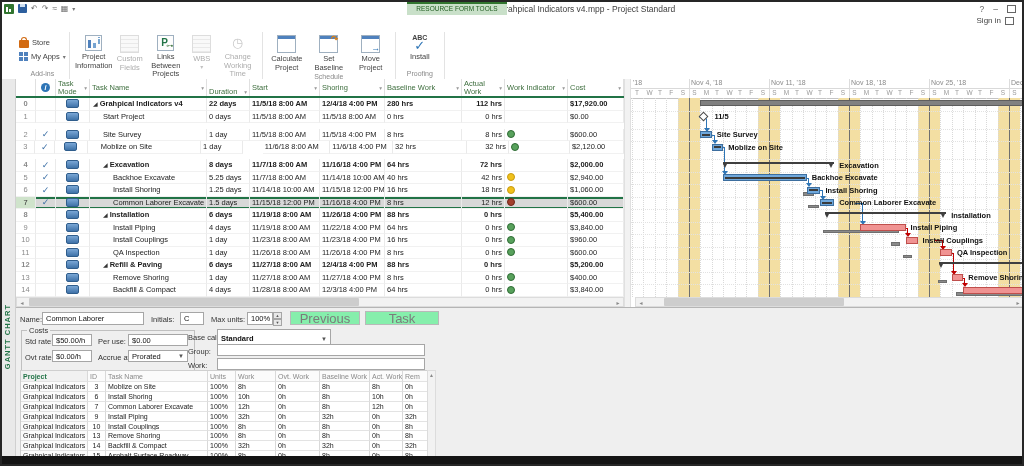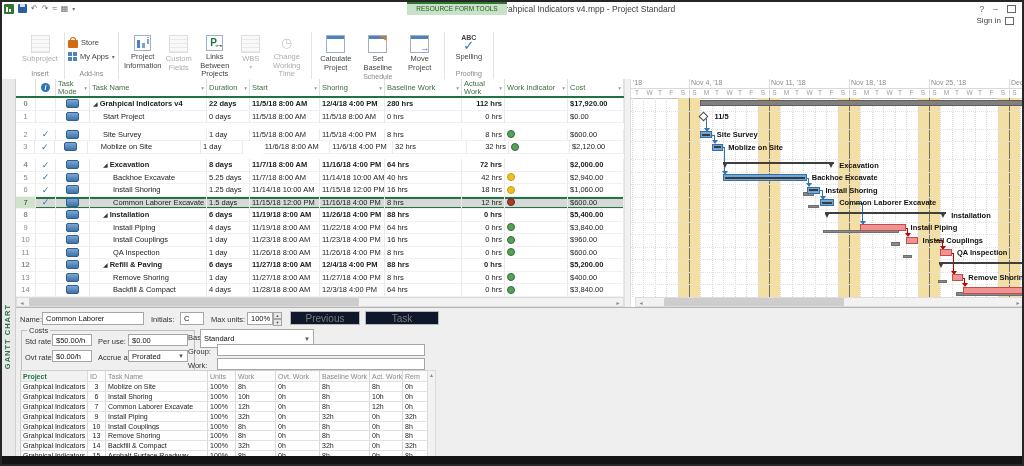--- a/index.html
+++ b/index.html
@@ -104,21 +104,21 @@
   #tier2{position:absolute;left:0;top:9px;right:0;height:10px;border-bottom:1px solid #c4c4c4;}
   .wk-label{position:absolute;top:0;font-size:7px;color:#8a8a8a;white-space:nowrap;}
   .day-letter{position:absolute;top:1px;font-size:6.5px;color:#9a9a9a;}
   #chart{position:absolute;left:0;top:19px;right:0;height:199px;}
   .gbar-label{position:absolute;font-size:7.5px;font-weight:bold;color:#111;white-space:nowrap;}
   
   #form-area{left:14px;top:305px;width:1008px;height:153px;background:#efefef;border-top:1px solid #b5b5b5;box-sizing:border-box;}
   .flabel{position:absolute;font-size:7.5px;color:#333;white-space:nowrap;}
   .finput{position:absolute;background:#fff;border:1px solid #a6a6a6;font-size:7.5px;color:#111;
           box-sizing:border-box;display:flex;align-items:center;padding:0 3px;white-space:nowrap;overflow:hidden;}
-  .fbtn{position:absolute;background:#0f172a;border:1px solid #b9b9b9;color:#7b7b7b;font-size:10px;
+  .fbtn{position:absolute;background:#86efac;border:1px solid #b9b9b9;color:#7b7b7b;font-size:13px;
         display:flex;align-items:center;justify-content:center;box-sizing:border-box;}
   .fgroup{position:absolute;border:1px solid #c0c0c0;}
   .fgroup-legend{position:absolute;font-size:7.5px;color:#333;background:#efefef;padding:0 2px;}
   .spin{position:absolute;width:9px;display:flex;flex-direction:column;}
   .spin div{flex:1;border:1px solid #a6a6a6;background:#e8e8e8;font-size:4px;color:#555;text-align:center;line-height:5px;}
   .dd-arrow{margin-left:auto;font-size:6px;color:#555;}
   
   #agrid{position:absolute;left:18px;top:368px;background:#fff;border:1px solid #cfcfcf;}
   .agrow{display:flex;}
   .agcell{box-sizing:border-box;border-right:1px solid #d9d9d9;border-bottom:1px solid #e3e3e3;
@@ -153,29 +153,20 @@
   <div class="abs" id="signin">
     <span>Sign in</span>
     <span class="win-sq"></span>
   </div>
   <div class="abs" id="ctx-band">RESOURCE FORM TOOLS</div>
 
 
   <div class="abs" id="ribbon">
     <div class="rgroup">
       <div class="rbody">
-        <div class="rbtn-lg dis">
-          <span class="ic18 ic-grid"></span>
-          <span>Subproject</span>
-        </div>
-      </div>
-      <div class="glabel">Insert</div>
-    </div>
-    <div class="rgroup">
-      <div class="rbody">
         <div class="rcol">
           <div class="rbtn-sm">
             <span class="bag"></span>
             <span>Store</span>
           </div>
           <div class="rbtn-sm">
             <span class="apps">
                 <i></i>
                 <i></i>
                 <i></i>
@@ -240,21 +231,21 @@
       </div>
       <div class="glabel">Schedule</div>
     </div>
     <div class="rgroup">
       <div class="rbody">
         <div class="rbtn-lg">
           <span class="ic18">
             <div class="ic-abc">ABC</div>
             <div class="ic-check">✓</div>
           </span>
-          <span>Spelling</span>
+          <span>Install</span>
         </div>
       </div>
       <div class="glabel">Proofing</div>
     </div>
   </div>
 
   <div class="abs" id="left-strip">
     <div class="vlabel" style="top:225px;">GANTT CHART</div>
     <div class="vlabel" style="top:378px;">RESOURCE FORM</div>
   </div>
@@ -265,21 +256,21 @@
         <div class="info-badge">i</div>
       </div>
       <div class="hcell" style="width: 34px;">
         <span>Task Mode</span>
         <span style="font-size: 5.5px; color: rgb(153, 153, 153);">▾</span>
       </div>
       <div class="hcell" style="width: 117px;">
         <span>Task Name</span>
         <span style="font-size: 5.5px; color: rgb(153, 153, 153);">▾</span>
       </div>
-      <div class="hcell" style="width: 43px;">
+      <div class="hcell" style="width: 43px; align-items: flex-end;">
         <span>Duration</span>
         <span style="font-size: 5.5px; color: rgb(153, 153, 153);">▾</span>
       </div>
       <div class="hcell" style="width: 70px;">
         <span>Start</span>
         <span style="font-size: 5.5px; color: rgb(153, 153, 153);">▾</span>
       </div>
       <div class="hcell" style="width: 65px;">
         <span>Shoring</span>
         <span style="font-size: 5.5px; color: rgb(153, 153, 153);">▾</span>
@@ -824,21 +815,21 @@
     <div class="finput" style="left:112px;top:26px;width:60px;height:12px;">$0.00</div>
     <span class="flabel" style="left:9px;top:45px;">Ovt rate:</span>
     <div class="finput" style="left:36px;top:42px;width:40px;height:12px;">$0.00/h</div>
     <span class="flabel" style="left:82px;top:45px;">Accrue at:</span>
     <div class="finput" style="left:112px;top:42px;width:60px;height:12px;">
       <span>Prorated</span>
         <span class="dd-arrow">▼</span>
     </div>
 
     <span class="flabel" style="left:172px;top:25px;">Base cal:</span>
-    <div class="finput" style="left:184px;top:21px;width:114px;height:19px;">
+    <div class="finput" style="left:201px;top:21px;width:114px;height:19px;font-weight:bold;">
       <span>Standard</span>
         <span class="dd-arrow">▼</span>
     </div>
     <span class="flabel" style="left:172px;top:39px;">Group:</span>
     <div class="finput" style="left:201px;top:36px;width:208px;height:12px;"></div>
     <span class="flabel" style="left:172px;top:53px;">Work:</span>
     <div class="finput" style="left:201px;top:50px;width:208px;height:12px;"></div>
   </div>
 
   <div id="agrid">

